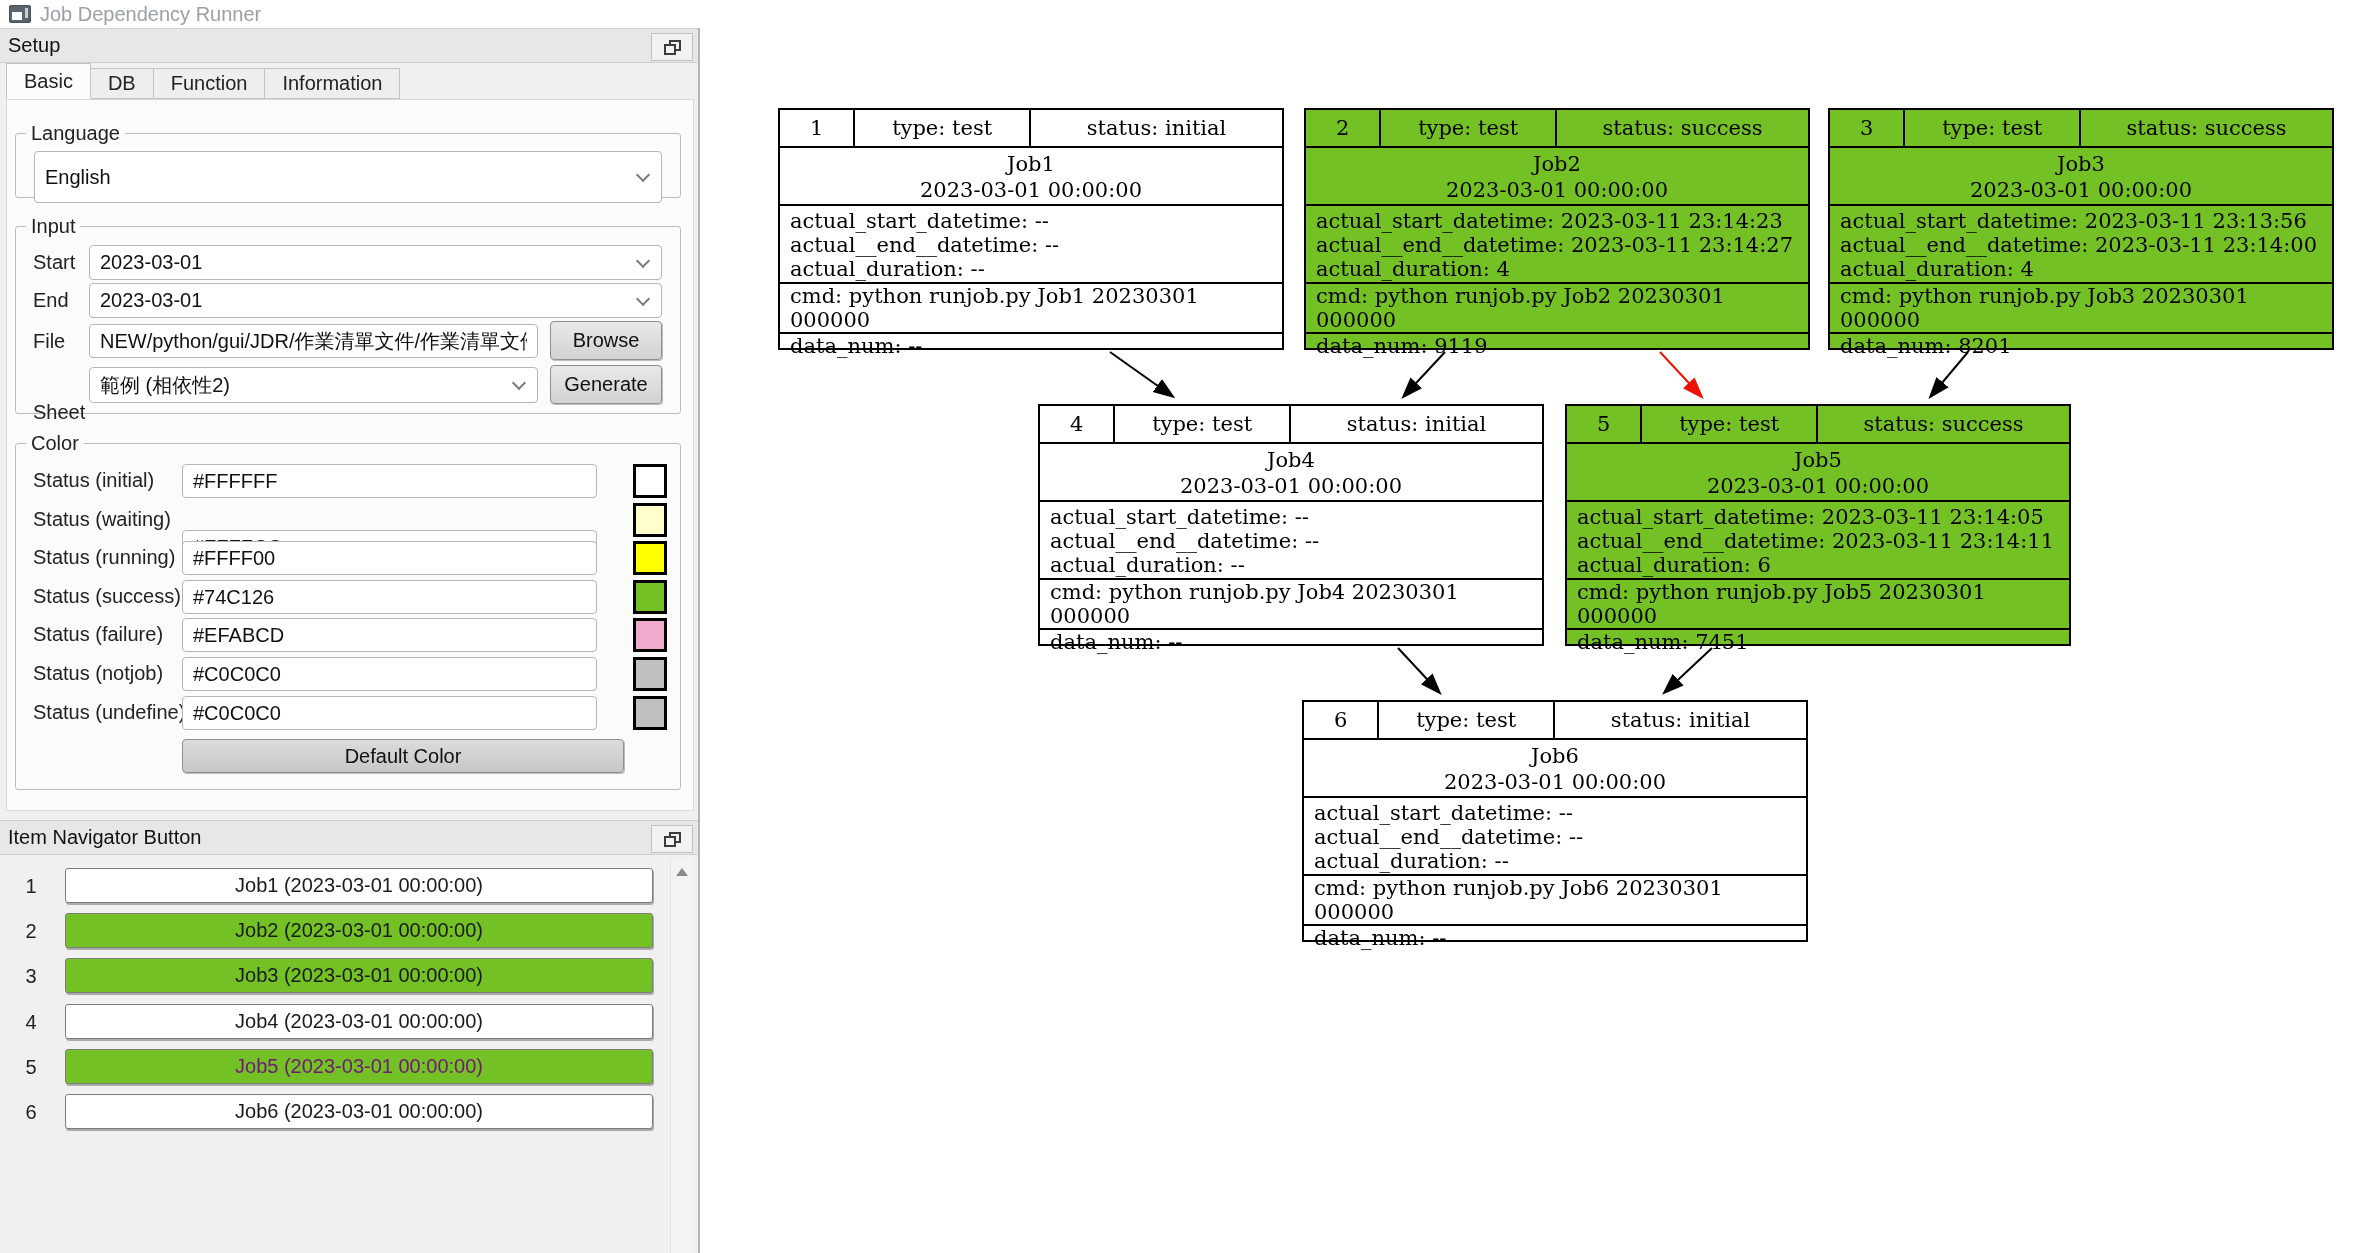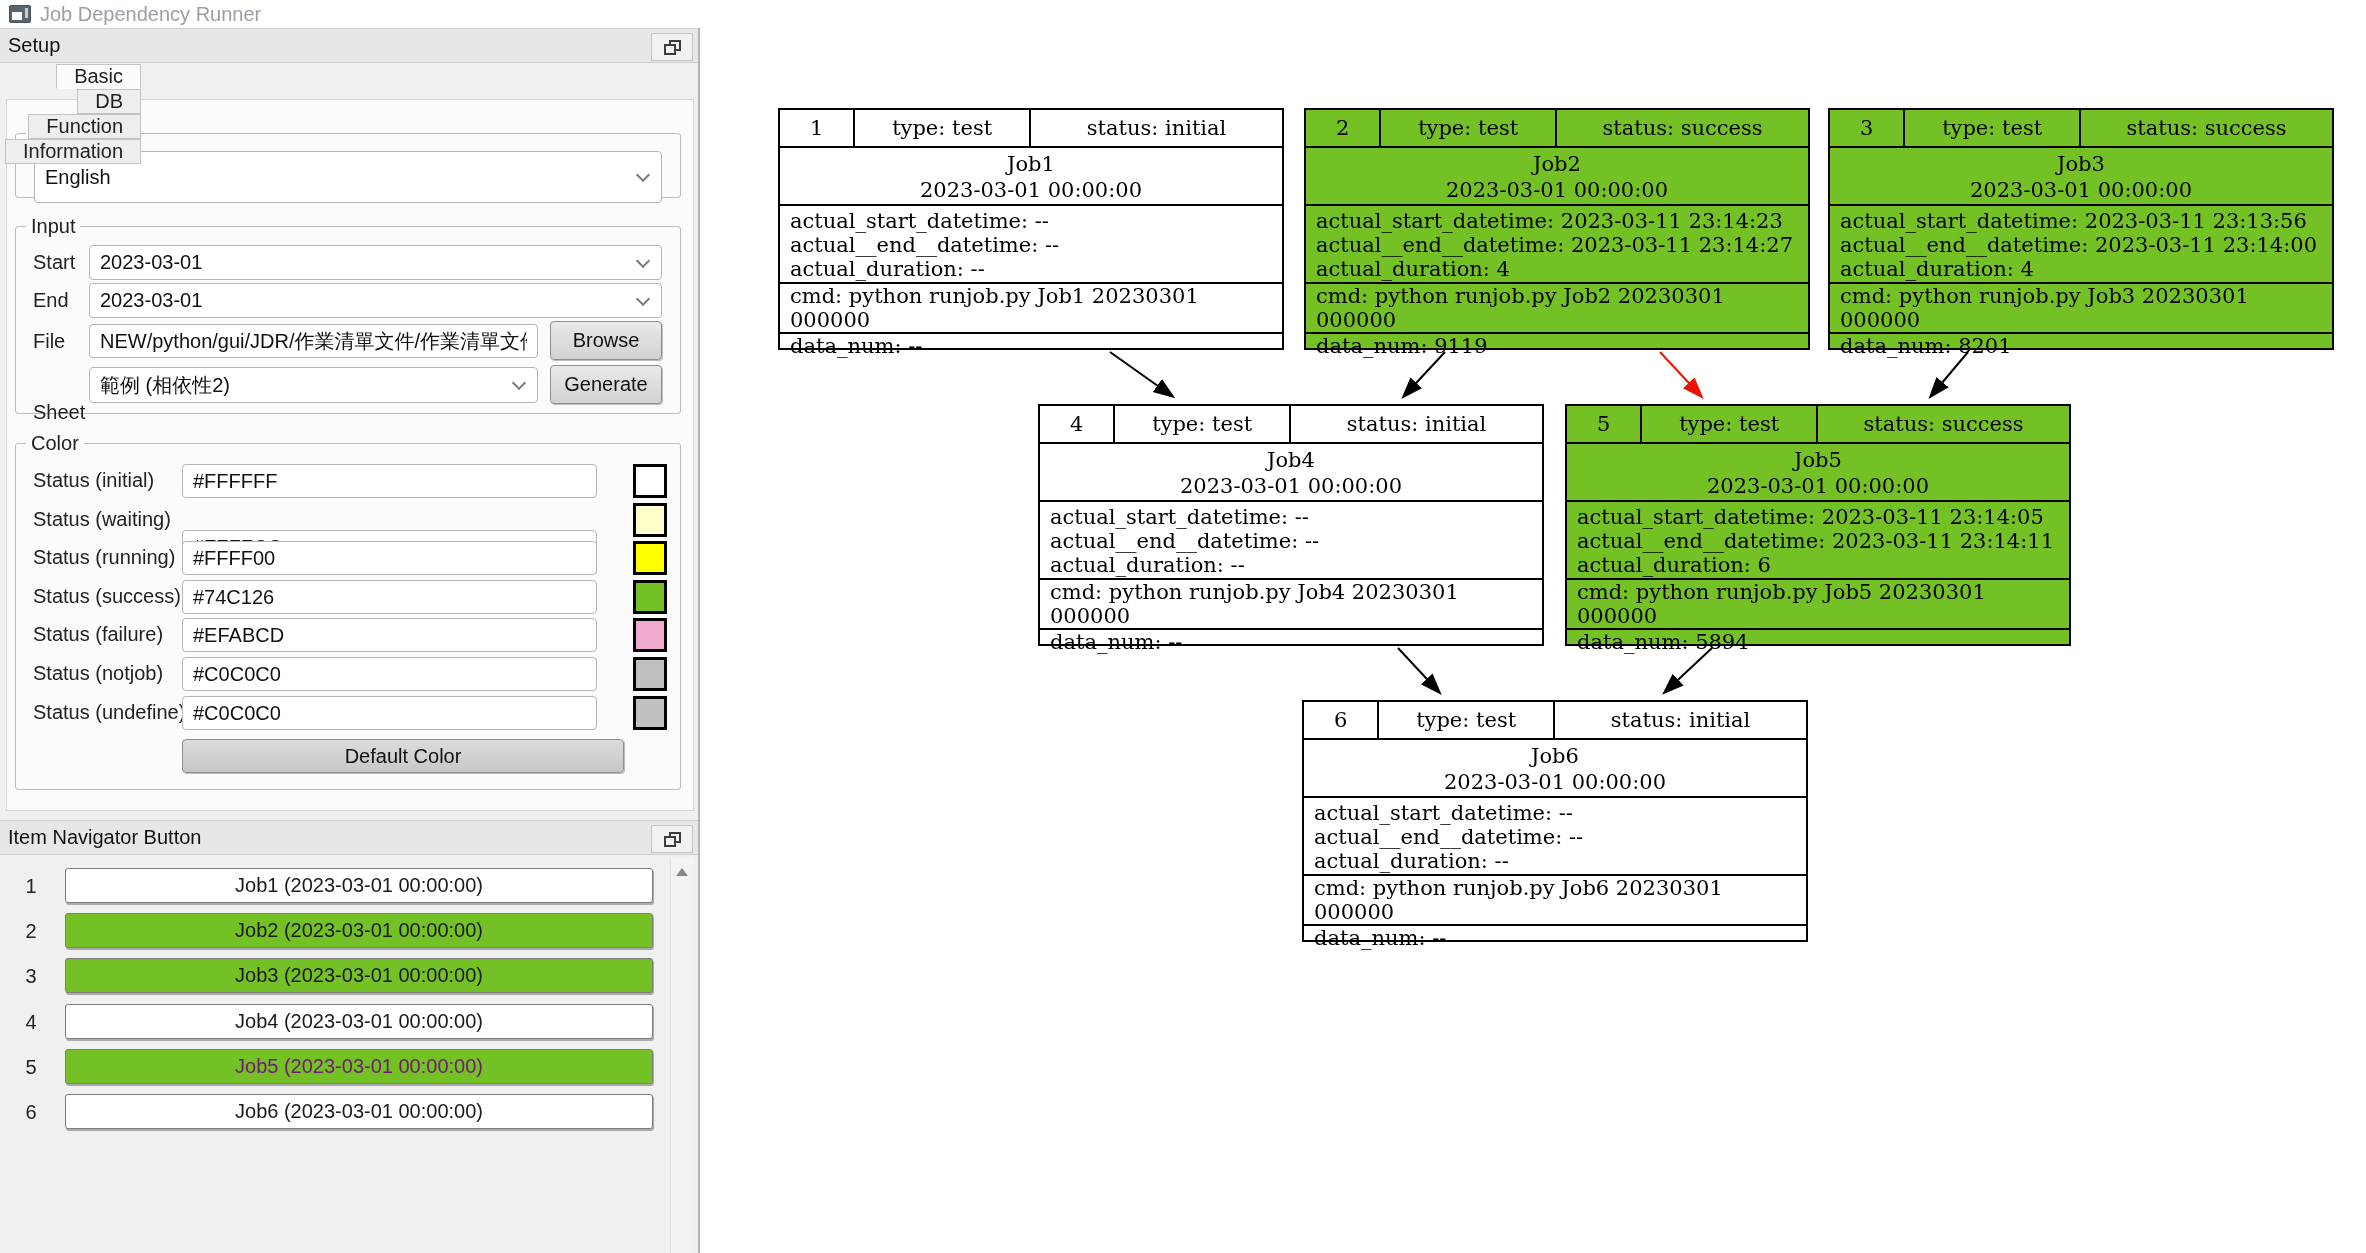--- a/index.html
+++ b/index.html
@@ -20,21 +20,21 @@
   .dock-header .dh-label{margin-left:8px;font-size:20px;color:#111;}
   .float-btn{position:absolute;right:7px;top:4px;width:40px;height:26px;background:#f2f2f2;border:1px solid #c2c2c2;display:flex;align-items:center;justify-content:center;}
   .float-icon{position:relative;width:17px;height:15px;display:inline-block;}
   .float-icon::before{content:"";position:absolute;right:0;top:0;width:8px;height:7px;border:2px solid #3c3c3c;}
   .float-icon::after{content:"";position:absolute;left:0;bottom:0;width:8px;height:7px;border:2px solid #3c3c3c;background:#f2f2f2;}
 
   .panel-bg{left:0;top:28px;width:698px;height:1225px;background:#f0f0f0;z-index:-1;}
   .panel-border{left:698px;top:28px;width:2px;height:1225px;background:#b4b4b4;}
 
   
-  .tabbar{left:6px;top:64px;height:35px;display:flex;align-items:flex-end;z-index:3;flex-direction:column;}
+  .tabbar{left:6px;top:64px;height:35px;display:flex;align-items:flex-end;z-index:3;}
   .tab{box-sizing:border-box;font-size:20px;padding:0 17px;display:flex;align-items:center;border:1px solid #c3c3c3;background:#eeeeee;height:31px;margin-left:-1px;color:#222;}
   .tab.active{background:#fcfcfc;height:36px;border-bottom:1px solid #fcfcfc;z-index:4;margin-left:0;}
 
   .pane{left:6px;top:99px;width:688px;height:712px;background:#fbfbfb;border:1px solid #d8d8d8;box-sizing:border-box;z-index:1;}
 
   .gbox{position:absolute;border:1px solid #bdbdbd;border-radius:3px;}
   .gbox-label{position:absolute;top:-12px;left:10px;background:#fbfbfb;padding:0 5px;font-size:20px;color:#222;}
 
   .combo,.tinput{position:absolute;background:#ffffff;border:1px solid #b6b6b6;border-radius:4px;box-sizing:border-box;font-size:20px;display:flex;align-items:center;padding:0 10px;color:#111;}
   .tinput{font-family:"Liberation Sans", sans-serif;}
@@ -295,21 +295,21 @@
   <div class="n-title">
     <div>Job5</div>
     <div>2023-03-01 00:00:00</div>
   </div>
   <div class="n-actual">
     <div>actual_start_datetime: 2023-03-11 23:14:05</div>
     <div>actual__end__datetime: 2023-03-11 23:14:11</div>
     <div>actual_duration: 6</div>
   </div>
   <div class="n-cmd">cmd: python runjob.py Job5 20230301 000000</div>
-  <div class="n-data">data_num: 5894</div>
+  <div class="n-data">data_num: 7451</div>
 </div>
 
 <div class="node" style="left: 1302px; top: 700px; background: rgb(255, 255, 255);">
   <div class="n-header">
     <div class="n-num">6</div>
     <div class="n-type">type: test</div>
     <div class="n-status">status: initial</div>
   </div>
   <div class="n-title">
     <div>Job6</div>

